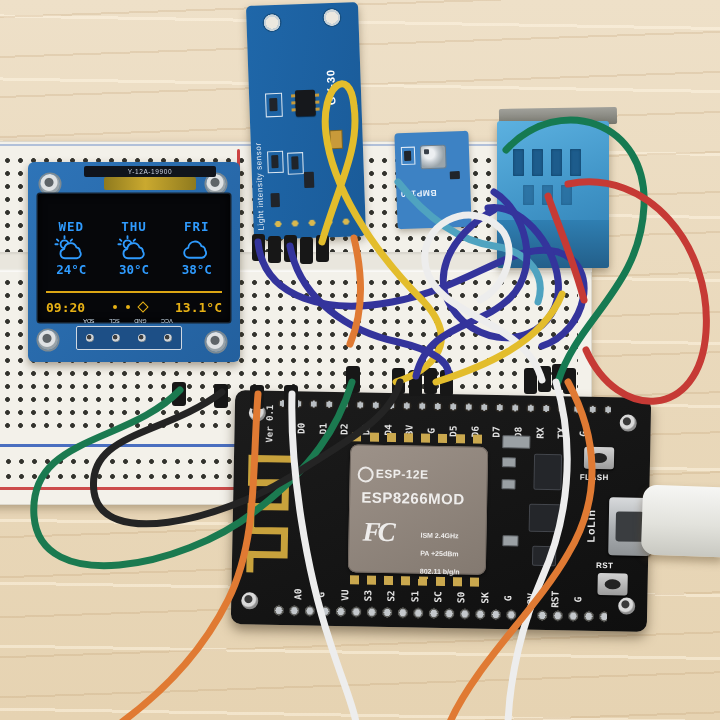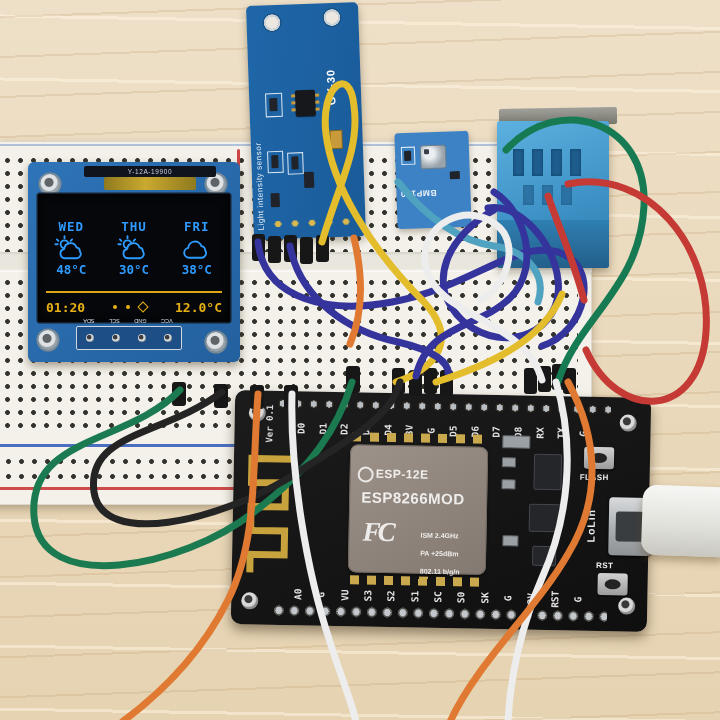--- a/index.html
+++ b/index.html
@@ -161,21 +161,21 @@
       <div class="abs fc-grid">
         <div class="fc-col">
           <span class="fc-day">WED</span>
           <svg width="38" height="26" viewBox="0 0 40 28">
             <g stroke="#2f9bfe" stroke-width="2" fill="none" stroke-linecap="round">
               <circle cx="13" cy="10" r="4.2"></circle>
               <path d="M13,3.4 L13,1.2 M6.4,6.4 L4.8,4.8 M19.6,6.4 L21.2,4.8 M5.6,10 L3.2,10"></path>
             </g>
             <path d="M13.5,25 a5,5 0 0 1 -0.8,-9.9 a6.8,6.8 0 0 1 13.2,-1.7 a4.4,4.4 0 0 1 3.7,4.3 a4.6,4.6 0 0 1 -3.1,7.3 z" fill="#06070a" stroke="#2f9bfe" stroke-width="2" stroke-linejoin="round"></path>
           </svg>
-          <span class="fc-temp">48°C</span>
+          <span class="fc-temp">24°C</span>
         </div>
         <div class="fc-col">
           <span class="fc-day">THU</span>
           <svg width="38" height="26" viewBox="0 0 40 28">
             <g stroke="#2f9bfe" stroke-width="2" fill="none" stroke-linecap="round">
               <circle cx="13" cy="10" r="4.2"></circle>
               <path d="M13,3.4 L13,1.2 M6.4,6.4 L4.8,4.8 M19.6,6.4 L21.2,4.8 M5.6,10 L3.2,10"></path>
             </g>
             <path d="M13.5,25 a5,5 0 0 1 -0.8,-9.9 a6.8,6.8 0 0 1 13.2,-1.7 a4.4,4.4 0 0 1 3.7,4.3 a4.6,4.6 0 0 1 -3.1,7.3 z" fill="#06070a" stroke="#2f9bfe" stroke-width="2" stroke-linejoin="round"></path>
           </svg>
@@ -184,27 +184,27 @@
         <div class="fc-col">
           <span class="fc-day">FRI</span>
           <svg width="38" height="26" viewBox="0 0 40 28">
             <path d="M11.5,24.5 a5.4,5.4 0 0 1 -0.9,-10.7 a7.3,7.3 0 0 1 14.2,-1.8 a4.8,4.8 0 0 1 4,4.6 a5,5 0 0 1 -3.4,7.9 z" fill="#06070a" stroke="#2f9bfe" stroke-width="2" stroke-linejoin="round"></path>
           </svg>
           <span class="fc-temp">38°C</span>
         </div>
       </div>
       <div class="abs oled-line"></div>
       <div class="abs oled-bottom">
-        <span>01:20</span>
+        <span>09:20</span>
         <span class="ind">
           <i class="ind-dot"></i>
           <i class="ind-dot"></i>
           <i class="ind-diamond"></i>
         </span>
-        <span>12.0°C</span>
+        <span>13.1°C</span>
       </div>
     </div>
 
     <div class="abs oled-pinlabels">
       <span>VCC</span>
       <span>GND</span>
       <span>SCL</span>
       <span>SDA</span>
     </div>
     <div class="abs oled-pins">

